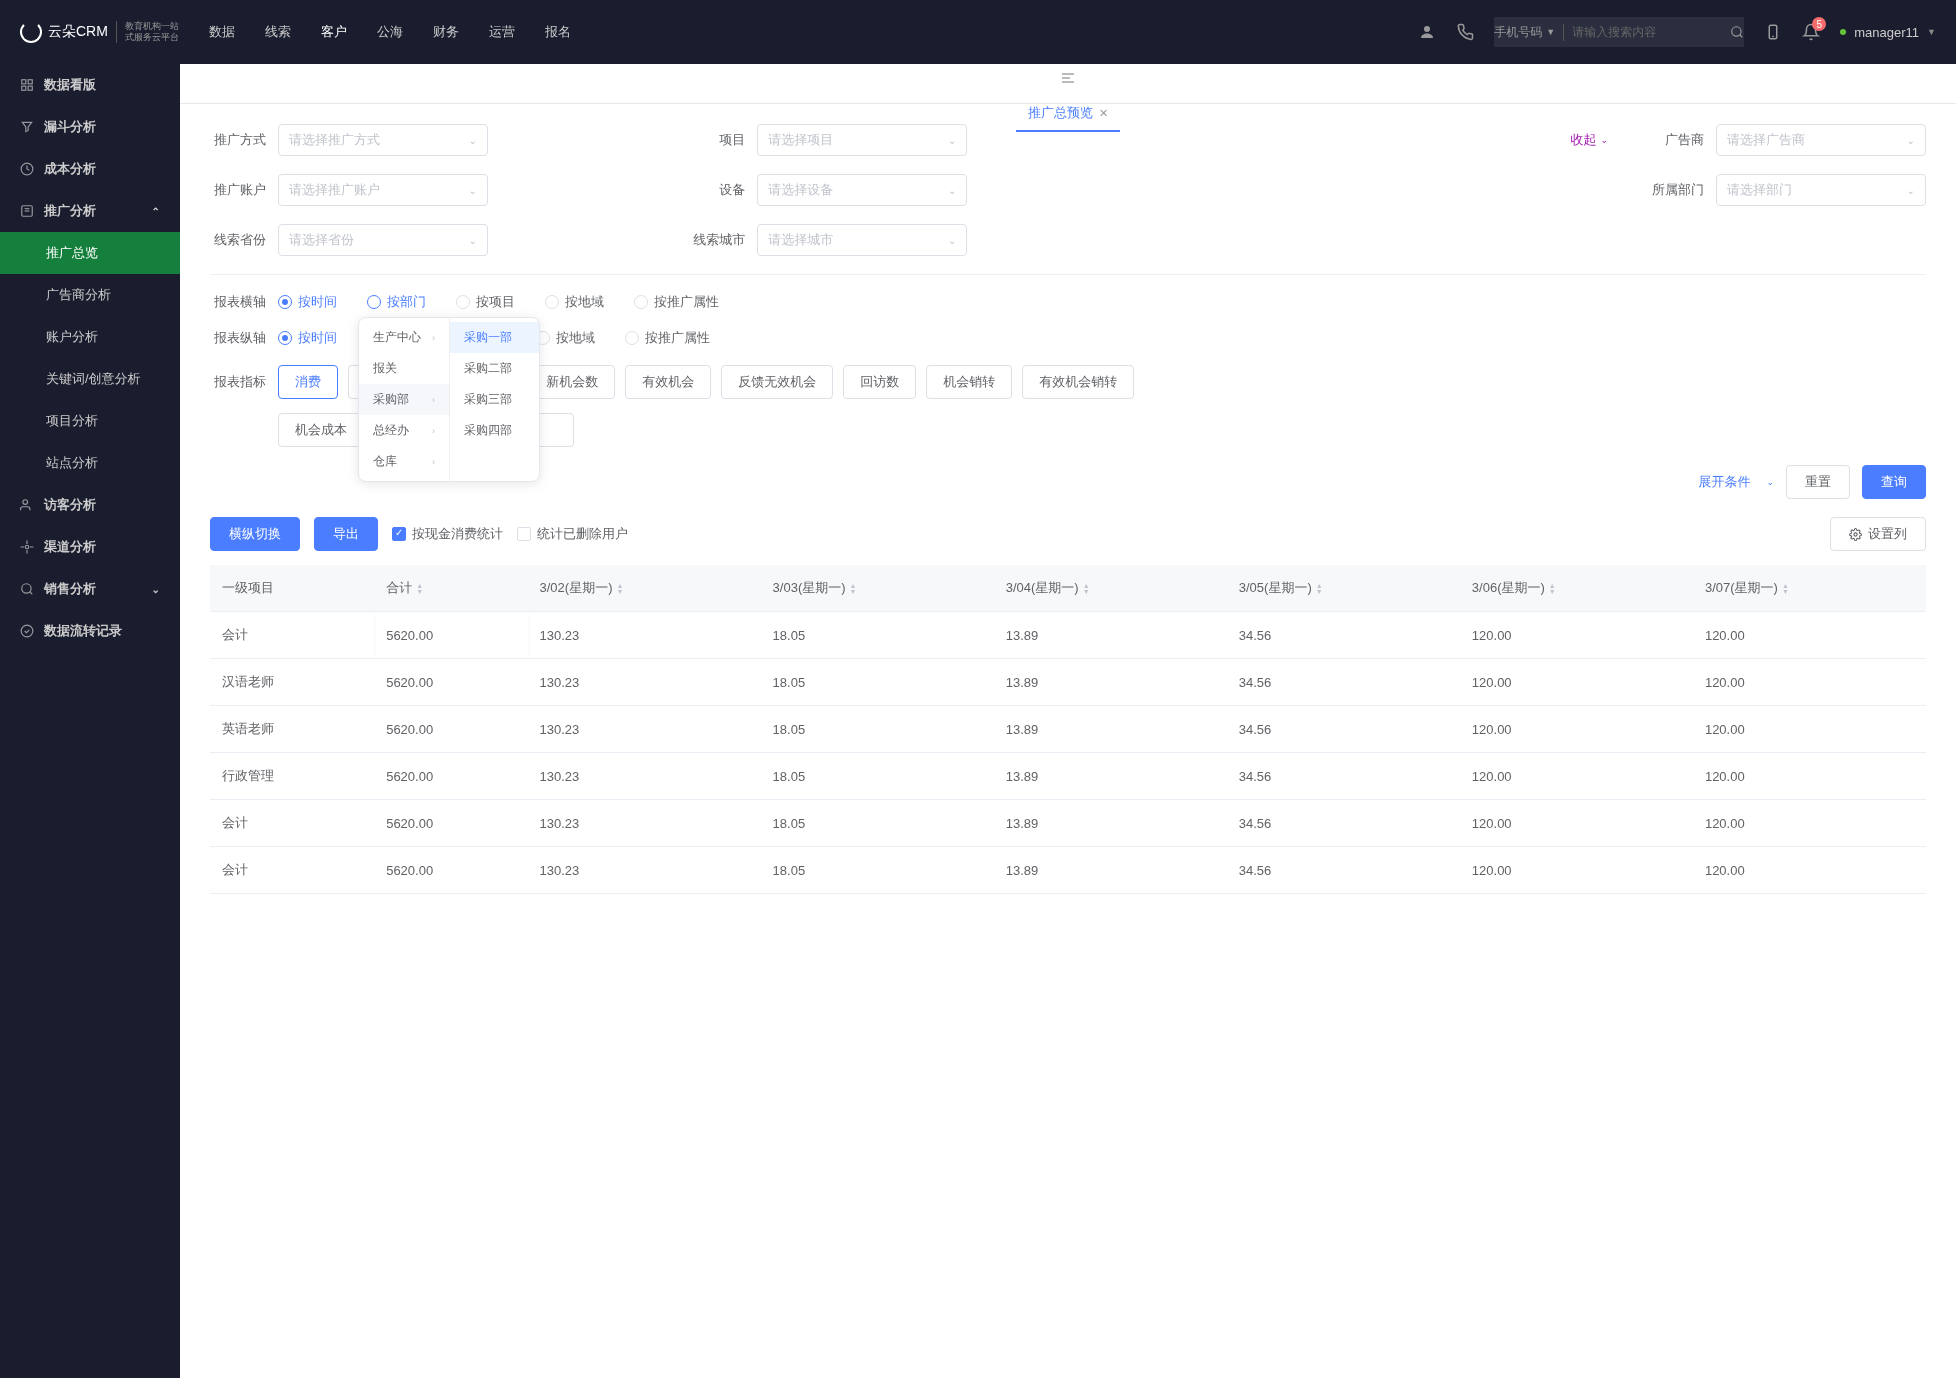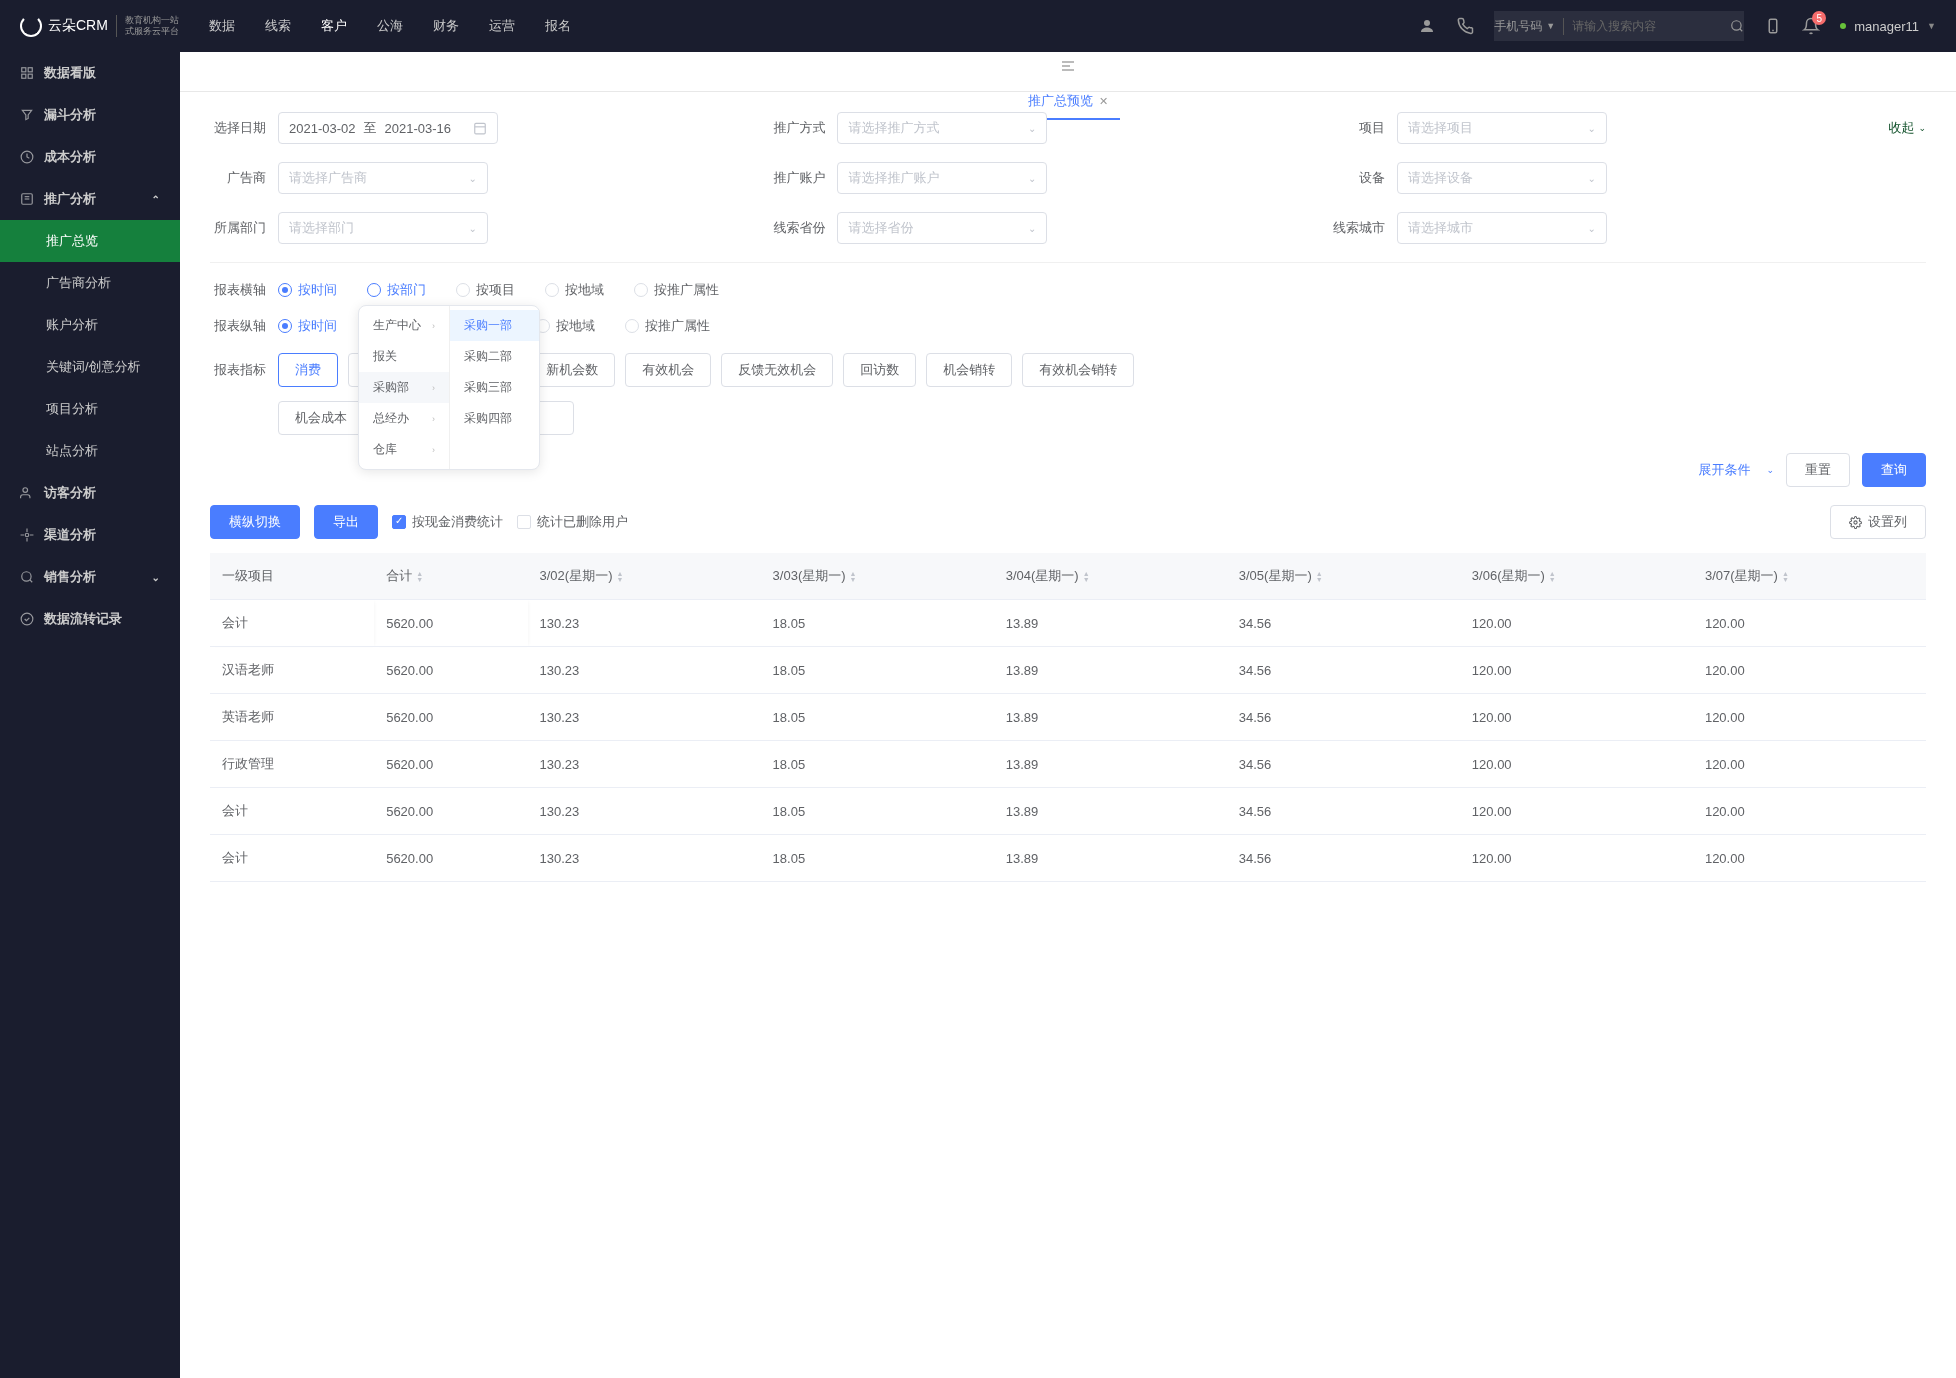--- a/index.html
+++ b/index.html
@@ -1,17 +1,17 @@
 <!DOCTYPE html>
 <html><head>
 <meta charset="utf-8">
 <style>
 * { margin: 0; padding: 0; box-sizing: border-box; }
 body { font-family: -apple-system, "PingFang SC", "Microsoft YaHei", sans-serif; font-size: 13px; color: #333; background: #fff; }
-.header { height: 52px; background: #1a1d2e; display: flex; align-items: center; padding: 0 20px; color: #fff; }
+.header { height: 64px; background: #1a1d2e; display: flex; align-items: center; padding: 0 20px; color: #fff; }
 .logo { display: flex; align-items: center; margin-right: 30px; }
 .logo-icon { width: 22px; height: 22px; border: 2px solid #fff; border-radius: 50%; border-top-color: transparent; position: relative; margin-right: 6px; }
 .logo-text { font-size: 14px; font-weight: 500; }
 .logo-sub { font-size: 9px; color: #999; border-left: 1px solid #555; padding-left: 8px; margin-left: 8px; line-height: 1.2; }
 .nav { display: flex; gap: 30px; }
 .nav-item { color: #ccc; cursor: pointer; }
 .nav-item.active { color: #fff; }
 .header-right { margin-left: auto; display: flex; align-items: center; gap: 20px; }
 .search-box { display: flex; align-items: center; background: rgba(255,255,255,0.08); border-radius: 0; padding: 4px 0; height: 30px; width: 250px; }
 .search-type { color: #999; font-size: 12px; padding-right: 8px; border-right: 1px solid #555; margin-right: 8px; display: flex; align-items: center; }
@@ -38,21 +38,21 @@
 .tab { padding: 8px 12px; display: flex; align-items: center; gap: 6px; border-bottom: 2px solid #4a7dff; color: #4a7dff; cursor: pointer; }
 .tab-close { color: #999; font-size: 11px; }
 
 .content { padding: 20px 30px; }
 .filters { display: grid; grid-template-columns: repeat(3, 1fr) auto; gap: 18px 40px; align-items: center; padding-bottom: 18px; border-bottom: 1px solid #f0f0f0; margin-bottom: 18px; }
 .filter-row { display: flex; align-items: center; gap: 12px; }
 .filter-label { width: 56px; text-align: right; color: #606266; }
 .date-picker { border: 1px solid #dcdfe6; border-radius: 4px; padding: 6px 10px; display: flex; align-items: center; gap: 8px; color: #606266; width: 220px; background: #fff; }
 .select { border: 1px solid #dcdfe6; border-radius: 4px; padding: 6px 10px; display: flex; align-items: center; justify-content: space-between; color: #c0c4cc; width: 210px; background: #fff; cursor: pointer; }
 .select .arrow { color: #c0c4cc; font-size: 10px; }
-.collapse-link { color: #14532d; cursor: pointer; display: flex; align-items: center; gap: 4px; justify-self: end; }
+.collapse-link { color: #a21caf; cursor: pointer; display: flex; align-items: center; gap: 4px; justify-self: end; }
 
 .radio-row { display: flex; align-items: center; gap: 12px; margin-bottom: 18px; position: relative; }
 .radio-label { width: 56px; text-align: right; color: #606266; }
 .radio-group { display: flex; gap: 30px; }
 .radio { display: flex; align-items: center; gap: 6px; cursor: pointer; color: #606266; }
 .radio-circle { width: 14px; height: 14px; border: 1px solid #dcdfe6; border-radius: 50%; position: relative; }
 .radio.checked .radio-circle { border-color: #4a7dff; }
 .radio.checked .radio-circle::after { content: ""; width: 6px; height: 6px; background: #4a7dff; border-radius: 50%; position: absolute; top: 3px; left: 3px; }
 .radio.checked { color: #4a7dff; }
 .radio.hover .radio-circle { border-color: #4a7dff; }
@@ -242,32 +242,20 @@
           </svg>
       </span>
       <div class="tab">
         <span>推广总预览</span>
         <span class="tab-close">✕</span>
       </div>
     </div>
 
     <div class="content">
       <div class="filters">
-        <div class="filter-row">
-          <span class="filter-label">选择日期</span>
-          <div class="date-picker">
-            <span>2021-03-02</span>
-            <span>至</span>
-            <span>2021-03-16</span>
-            <svg class="calendar-icon" viewBox="0 0 24 24" fill="none" stroke="currentColor" stroke-width="2" style="margin-left:auto">
-                <rect x="3" y="4" width="18" height="18" rx="2"></rect>
-                <line x1="3" y1="10" x2="21" y2="10"></line>
-              </svg>
-          </div>
-        </div>
         <div class="filter-row">
           <span class="filter-label">推广方式</span>
           <div class="select">
               <span>请选择推广方式</span>
               <span class="arrow">⌄</span>
             </div>
         </div>
         <div class="filter-row">
           <span class="filter-label">项目</span>
           <div class="select">

